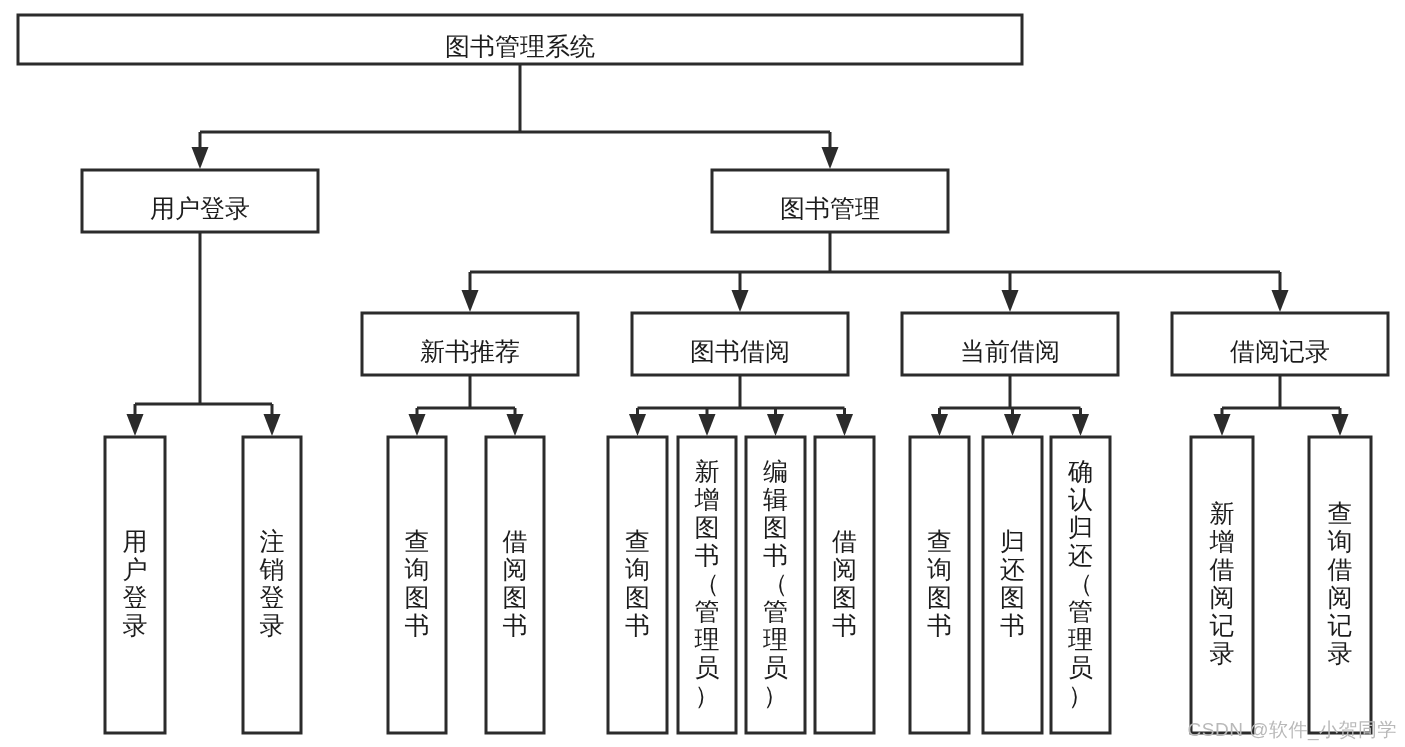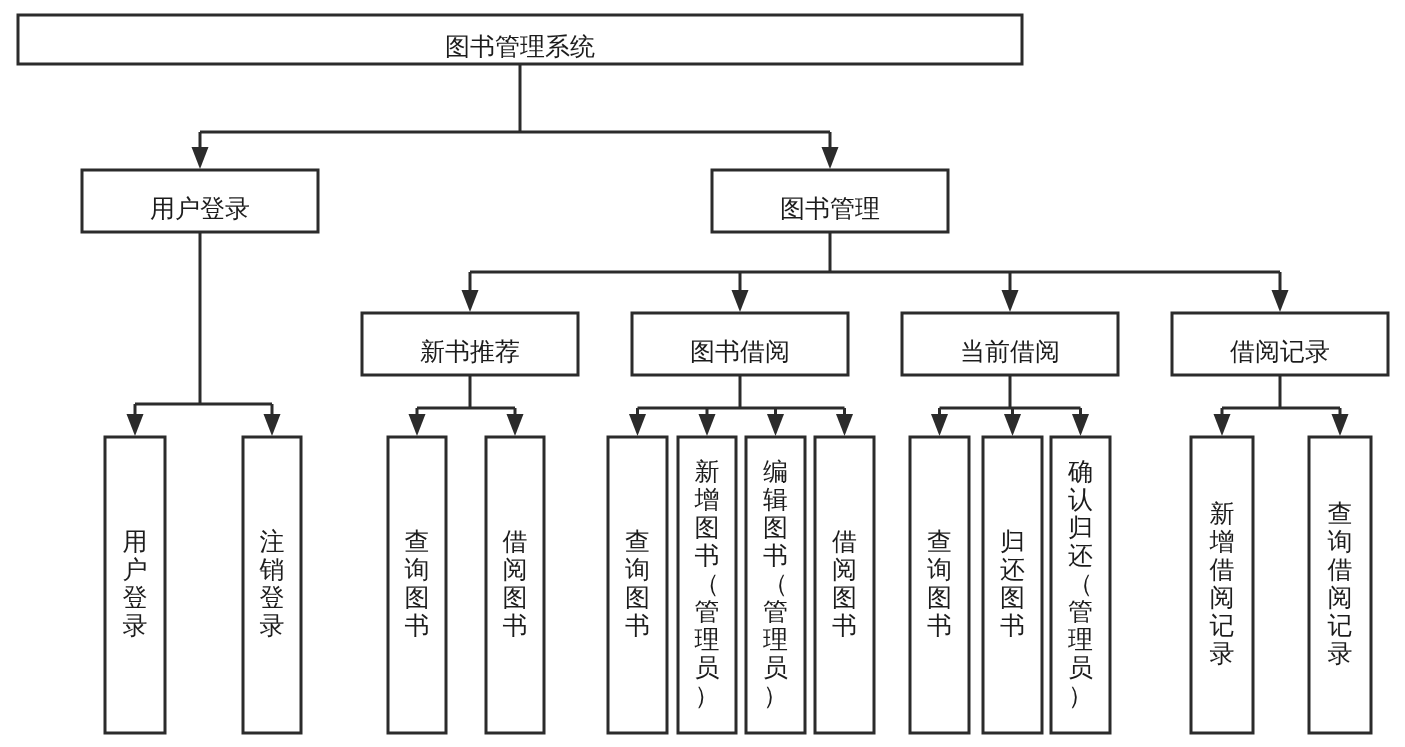--- a/index.html
+++ b/index.html
@@ -208,13 +208,14 @@
         <g>
           <rect x="1191" y="437" width="62" height="296" class="node-box"></rect>
           <text x="1222" y="0" class="node-label" font-size="24" text-anchor="middle"><tspan x="1222" y="515">新</tspan><tspan x="1222" y="543">增</tspan><tspan x="1222" y="571">借</tspan><tspan x="1222" y="599">阅</tspan><tspan x="1222" y="627">记</tspan><tspan x="1222" y="655">录</tspan></text>
         </g>
         <g>
           <rect x="1309" y="437" width="62" height="296" class="node-box"></rect>
           <text x="1340" y="0" class="node-label" font-size="24" text-anchor="middle"><tspan x="1340" y="515">查</tspan><tspan x="1340" y="543">询</tspan><tspan x="1340" y="571">借</tspan><tspan x="1340" y="599">阅</tspan><tspan x="1340" y="627">记</tspan><tspan x="1340" y="655">录</tspan></text>
         </g>
       </g>
   </svg>
+  <div class="watermark-text">CSDN @软件_小贺同学</div>
 </div>
 
 </body></html>

